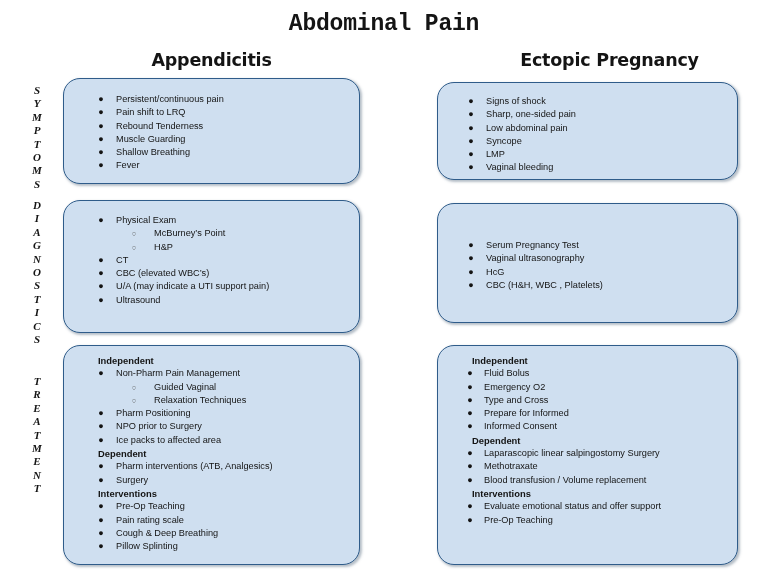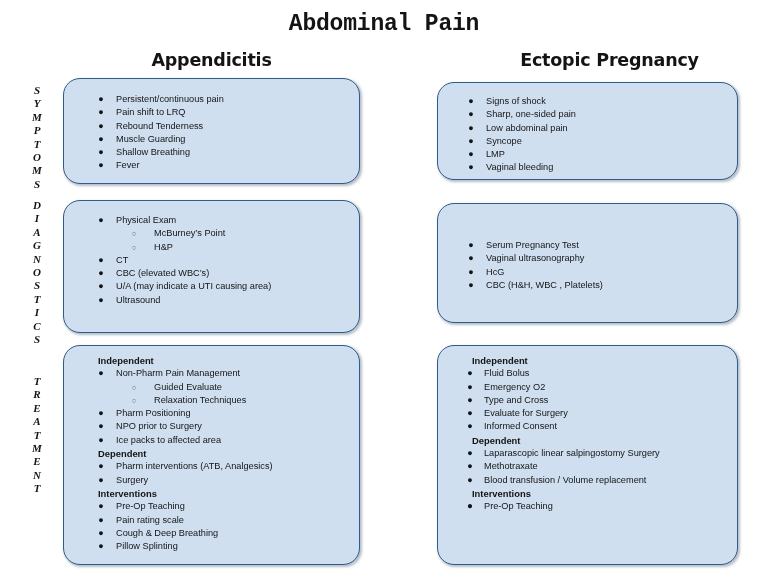--- a/index.html
+++ b/index.html
@@ -209,39 +209,39 @@
     </div>
 </div>
 
 <div class="box" id="box-dx-left">
   <div class="list" id="list-dx-left">
       <div class="li lvl1"><span class="bullet">●</span><span>Physical Exam</span></div>
       <div class="li lvl2"><span class="bullet">○</span><span>McBurney’s Point</span></div>
       <div class="li lvl2"><span class="bullet">○</span><span>H&amp;P</span></div>
       <div class="li lvl1"><span class="bullet">●</span><span>CT</span></div>
       <div class="li lvl1"><span class="bullet">●</span><span>CBC (elevated WBC’s)</span></div>
-      <div class="li lvl1"><span class="bullet">●</span><span>U/A (may indicate a UTI causing  area)</span></div>
+      <div class="li lvl1"><span class="bullet">●</span><span>U/A (may indicate a UTI support  pain)</span></div>
       <div class="li lvl1"><span class="bullet">●</span><span>Ultrasound</span></div>
     </div>
 </div>
 
 <div class="box" id="box-dx-right">
   <div class="list" id="list-dx-right">
       <div class="li lvl1"><span class="bullet">●</span><span>Serum Pregnancy Test</span></div>
       <div class="li lvl1"><span class="bullet">●</span><span>Vaginal ultrasonography</span></div>
       <div class="li lvl1"><span class="bullet">●</span><span>HcG</span></div>
       <div class="li lvl1"><span class="bullet">●</span><span>CBC (H&amp;H, WBC , Platelets)</span></div>
     </div>
 </div>
 
 <div class="box" id="box-tx-left">
   <div class="list" id="list-tx-left">
       <div class="li grouphead">Independent</div>
       <div class="li lvl1"><span class="bullet">●</span><span>Non-Pharm Pain Management</span></div>
-      <div class="li lvl2"><span class="bullet">○</span><span>Guided Evaluate</span></div>
+      <div class="li lvl2"><span class="bullet">○</span><span>Guided Vaginal</span></div>
       <div class="li lvl2"><span class="bullet">○</span><span>Relaxation Techniques</span></div>
       <div class="li lvl1"><span class="bullet">●</span><span>Pharm Positioning</span></div>
       <div class="li lvl1"><span class="bullet">●</span><span>NPO prior to Surgery</span></div>
       <div class="li lvl1"><span class="bullet">●</span><span>Ice packs to affected area</span></div>
       <div class="li grouphead">Dependent</div>
       <div class="li lvl1"><span class="bullet">●</span><span>Pharm interventions (ATB, Analgesics)</span></div>
       <div class="li lvl1"><span class="bullet">●</span><span>Surgery</span></div>
       <div class="li grouphead">Interventions</div>
       <div class="li lvl1"><span class="bullet">●</span><span>Pre-Op Teaching</span></div>
       <div class="li lvl1"><span class="bullet">●</span><span>Pain rating scale</span></div>
@@ -249,23 +249,23 @@
       <div class="li lvl1"><span class="bullet">●</span><span>Pillow Splinting</span></div>
     </div>
 </div>
 
 <div class="box" id="box-tx-right">
   <div class="list" id="list-tx-right">
       <div class="li grouphead">Independent</div>
       <div class="li lvl1"><span class="bullet">●</span><span>Fluid Bolus</span></div>
       <div class="li lvl1"><span class="bullet">●</span><span>Emergency O2</span></div>
       <div class="li lvl1"><span class="bullet">●</span><span>Type and Cross</span></div>
-      <div class="li lvl1"><span class="bullet">●</span><span>Evaluate for Surgery</span></div>
+      <div class="li lvl1"><span class="bullet">●</span><span>Prepare for Informed</span></div>
       <div class="li lvl1"><span class="bullet">●</span><span>Informed Consent</span></div>
       <div class="li grouphead">Dependent</div>
       <div class="li lvl1"><span class="bullet">●</span><span>Laparascopic linear salpingostomy Surgery</span></div>
       <div class="li lvl1"><span class="bullet">●</span><span>Methotraxate</span></div>
       <div class="li lvl1"><span class="bullet">●</span><span>Blood transfusion / Volume replacement</span></div>
       <div class="li grouphead">Interventions</div>
-      <div class="li lvl1"><span class="bullet">●</span></div>
+      <div class="li lvl1"><span class="bullet">●</span><span>Evaluate emotional status and offer support</span></div>
       <div class="li lvl1"><span class="bullet">●</span><span>Pre-Op Teaching</span></div>
     </div>
 </div>
 
 </body></html>

